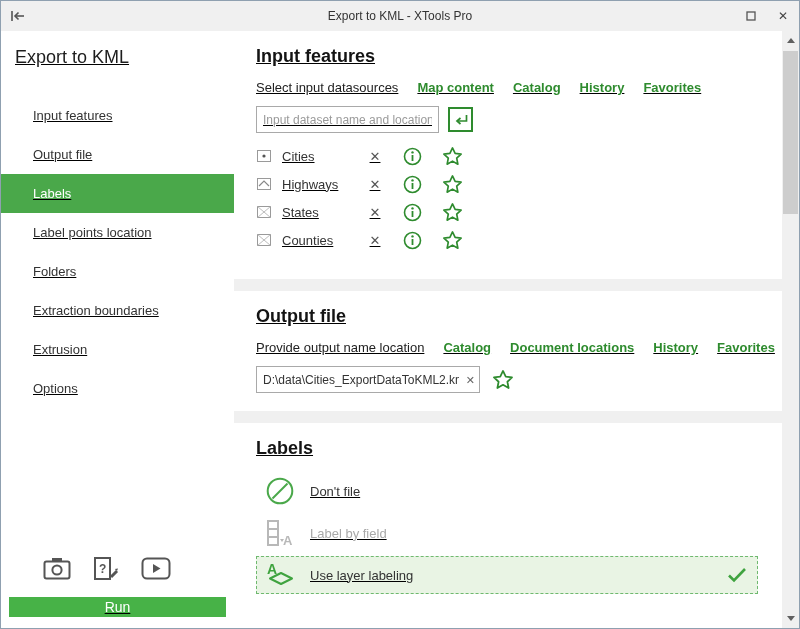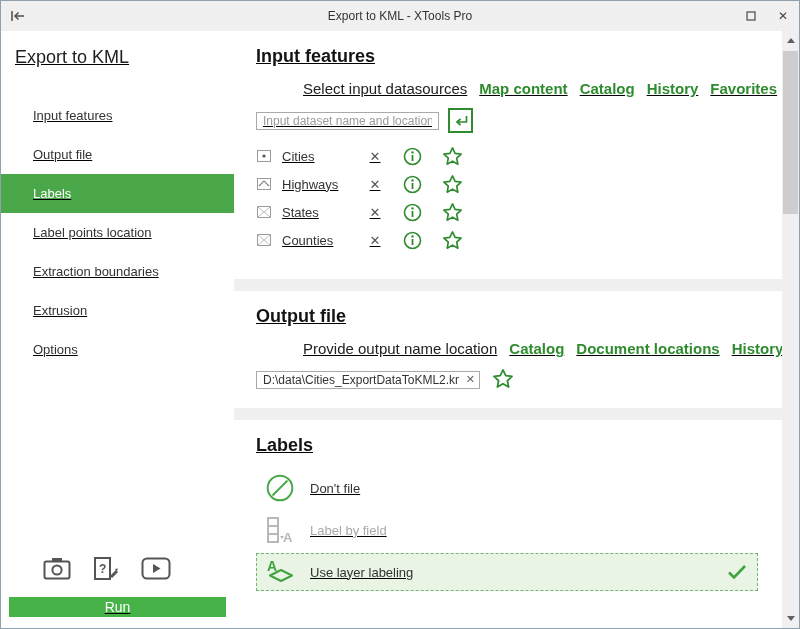--- a/index.html
+++ b/index.html
@@ -48,25 +48,25 @@
     font-size:14px; display:flex; align-items:center; justify-content:center;
     cursor:pointer; user-select:none;
   }
 
   
   .content { flex:1; display:flex; flex-direction:column; min-width:0; overflow:hidden; background:#fff; }
   .section { background:#fff; padding:15px 18px 10px 22px; }
   .section-title { font-size:18px; font-weight:bold; color:#141414; margin:0 0 13px 0; }
   .divider { flex:0 0 12px; background:#f0f0f0; }
 
-  .prompt-row { display:flex; gap:12px; font-size:15px; color:#222; margin-bottom:11px; white-space:nowrap;margin-left:47px; }
+  .prompt-row { display:flex; gap:19px; font-size:13px; color:#222; margin-bottom:11px; white-space:nowrap; }
   .green-link { color:#2e8b2e; font-weight:bold; cursor:pointer; }
 
   .text-input {
-    height:18px; border:1px solid #a9a9a9; font-size:12px; padding:0 6px;
+    height:27px; border:1px solid #a9a9a9; font-size:12px; padding:0 6px;
     color:#333; font-family:"Liberation Sans", sans-serif; outline:none;
   }
   .text-input::placeholder { color:#9a9a9a; }
 
   .dataset-row { display:flex; align-items:center; gap:9px; margin-bottom:9px; }
   .dataset-input { width:183px; }
   .enter-btn {
     width:25px; height:25px; border:2px solid #2e8b2e; display:flex;
     align-items:center; justify-content:center; cursor:pointer; background:#fff;
   }
@@ -141,20 +141,21 @@
 
   <div class="body-row">
 
     <div class="sidebar">
       <div class="sidebar-title">Export to KML</div>
       <div class="nav">
         <div class="nav-item">Input features</div>
         <div class="nav-item">Output file</div>
         <div class="nav-item selected">Labels</div>
         <div class="nav-item">Label points location</div>
+        <div class="nav-item">Folders</div>
         <div class="nav-item">Extraction boundaries</div>
         <div class="nav-item">Extrusion</div>
         <div class="nav-item">Options</div>
       </div>
       <div class="sidebar-bottom">
         <div class="help-icons">
           <span class="help-icon">
             <svg width="28" height="23" viewBox="0 0 28 23">
               <rect x="9" y="1" width="10" height="4" fill="#555"></rect>
               <rect x="1.5" y="4.5" width="25" height="17" rx="2" fill="none" stroke="#555" stroke-width="2"></rect>

